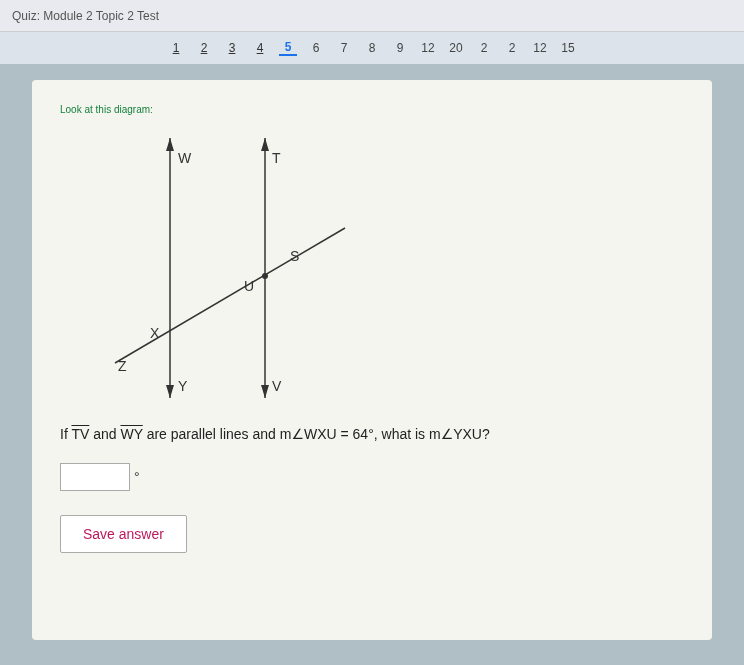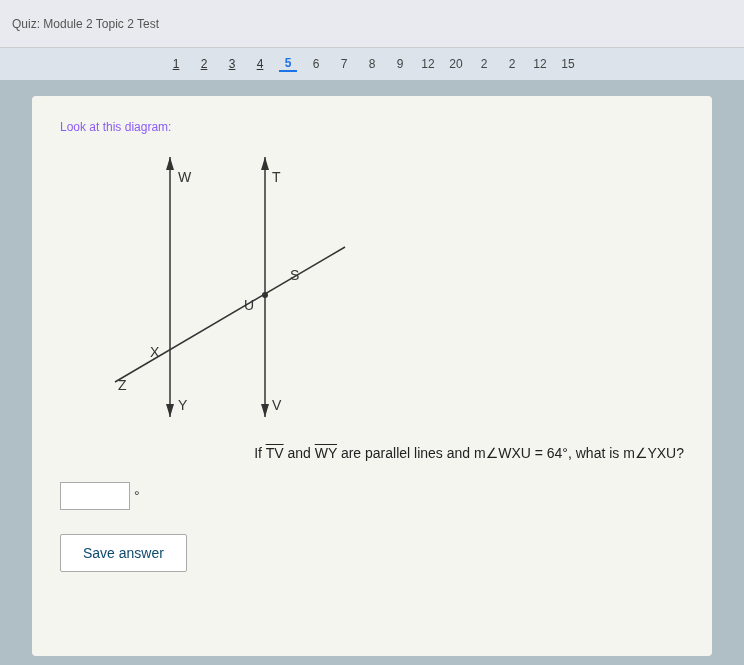--- a/index.html
+++ b/index.html
@@ -8,21 +8,21 @@
       font-family: Arial, sans-serif;
       width: 744px;
       height: 665px;
       overflow: hidden;
       position: relative;
     }
 
     
     .top-bar {
       background: #e8eaf0;
-      height: 48px;
+      height: 32px;
       display: flex;
       align-items: center;
       padding: 0 12px;
       border-bottom: 1px solid #ccc;
     }
     .quiz-title {
       font-size: 12px;
       color: #555;
     }
 
@@ -56,22 +56,22 @@
     
     .main-content {
       background: #f5f5f0;
       margin: 16px 32px;
       padding: 24px 28px 28px 28px;
       border-radius: 4px;
       min-height: 560px;
     }
 
     .look-text {
-      font-size: 12px;
-      color: #8b5cf6;
+      font-size: 10px;
+      color: #15803d;
       margin-bottom: 18px;
     }
 
     
     .diagram-container {
       width: 320px;
       height: 270px;
       position: relative;
       margin-bottom: 20px;
     }
@@ -80,21 +80,20 @@
       width: 320px;
       height: 270px;
     }
 
     
     .question-text {
       font-size: 14px;
       color: #222;
       margin-bottom: 18px;
       line-height: 1.6;
-      text-align: right;
     }
 
     .overline {
       text-decoration: overline;
     }
 
     
     .answer-area {
       display: flex;
       align-items: center;
@@ -114,21 +113,21 @@
       font-size: 14px;
       color: #333;
     }
 
     
     .save-btn {
       background: white;
       border: 1px solid #aaa;
       padding: 10px 22px;
       font-size: 14px;
-      color: #0c4a6e;
+      color: #be185d;
       cursor: pointer;
       border-radius: 2px;
     }
   </style>
 </head>
 <body>
 
 <div class="top-bar">
   <span class="quiz-title">Quiz: Module 2 Topic 2 Test</span>
 </div>

